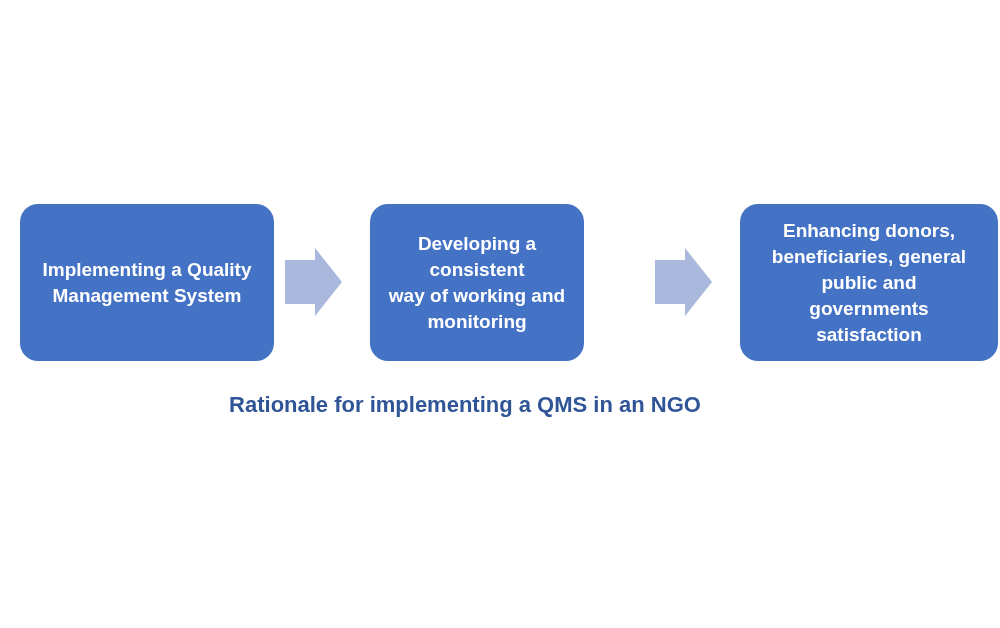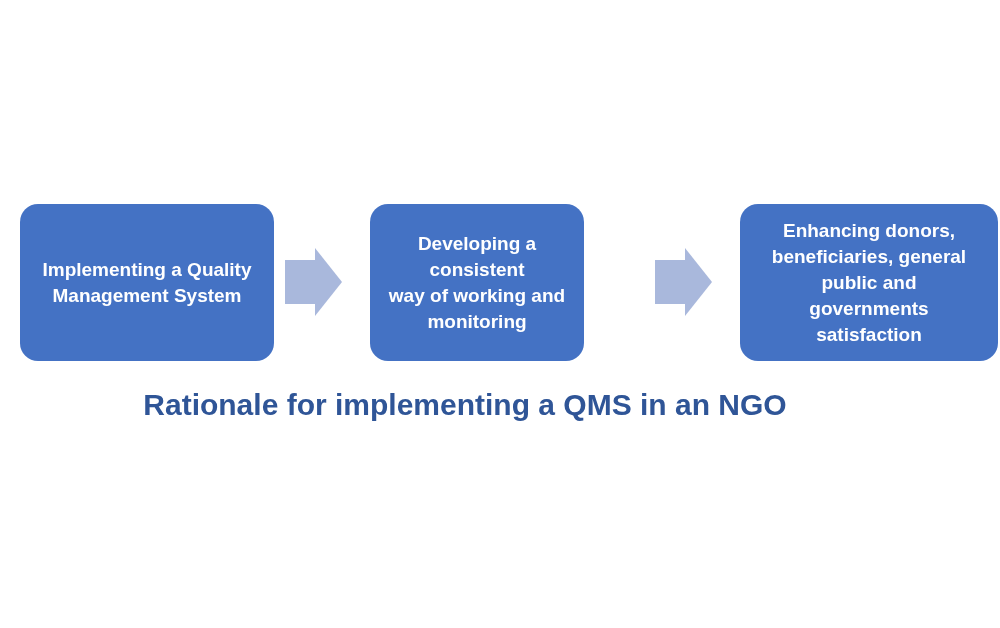--- a/index.html
+++ b/index.html
@@ -68,21 +68,21 @@
     border-left: 27px solid var(--arrow-fill);
   }
   .caption {
     position: absolute;
     top: 391px;
     left: 0;
     width: 930px;
     text-align: center;
     color: var(--caption-text);
     font-weight: bold;
-    font-size: 30px;
+    font-size: 22px;
     line-height: 28px;
   }
 </style>
 </head>
 <body>
 
 <div class="stage">
 
   <div class="box box1">
     <span class="box-text">Implementing a Quality

